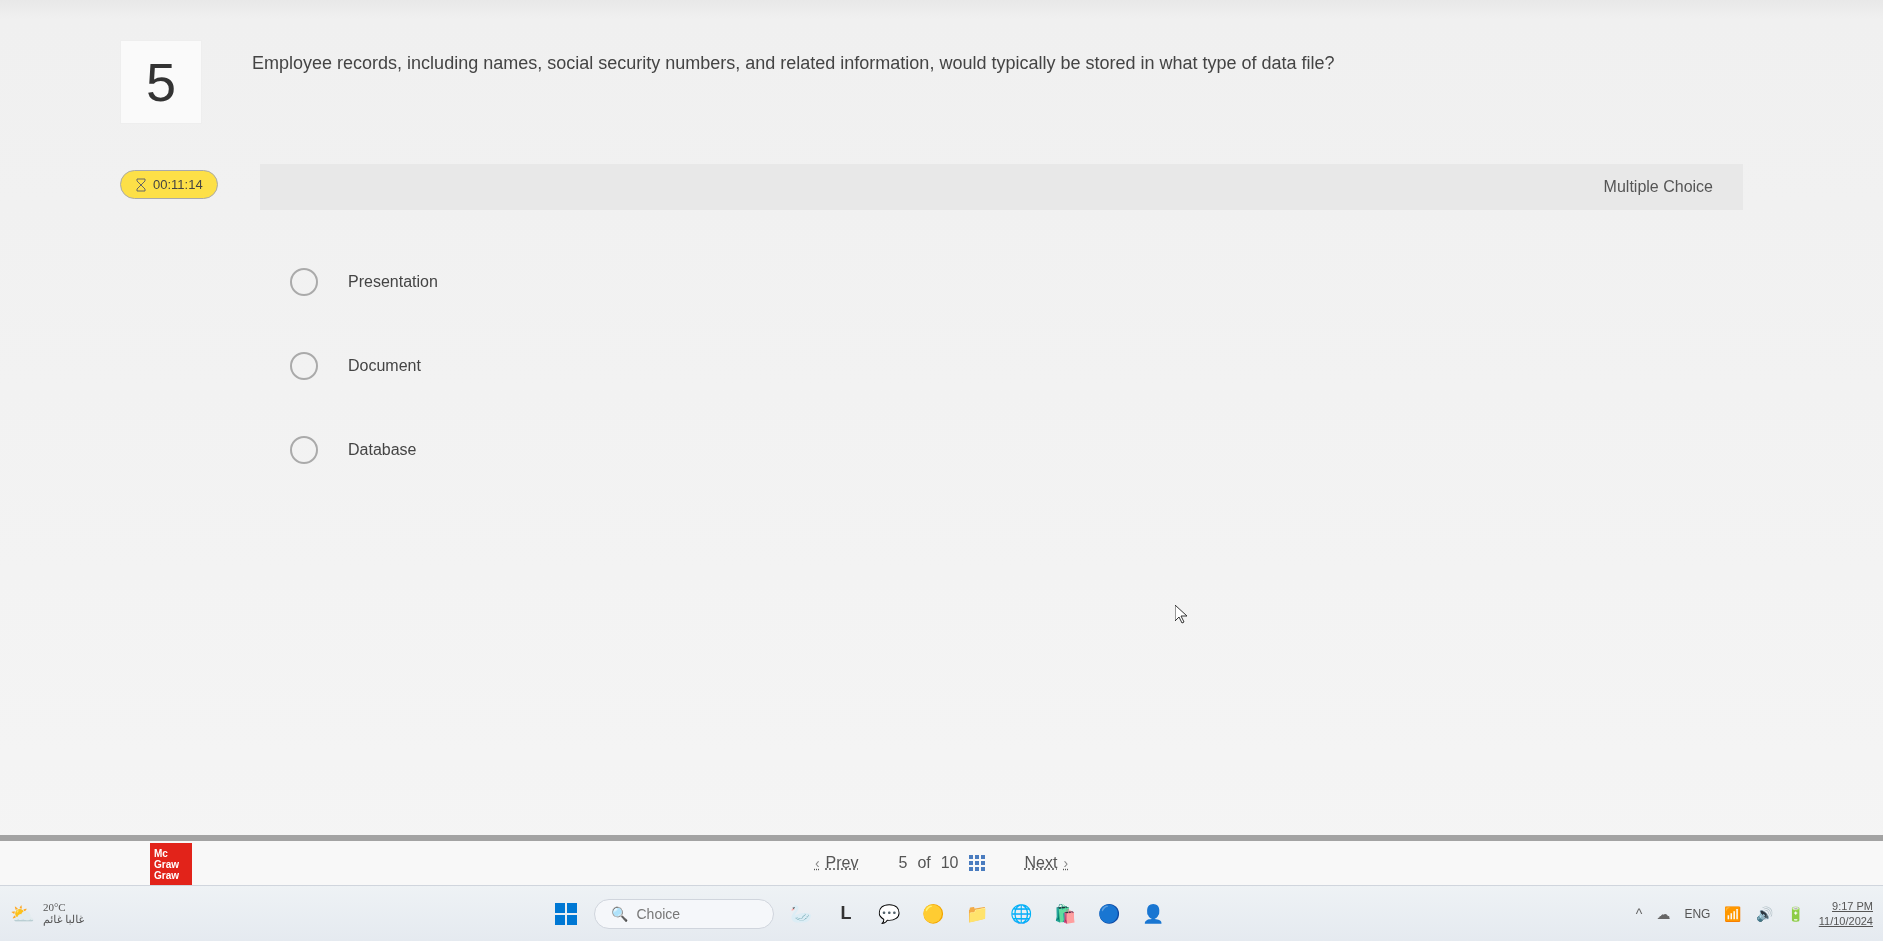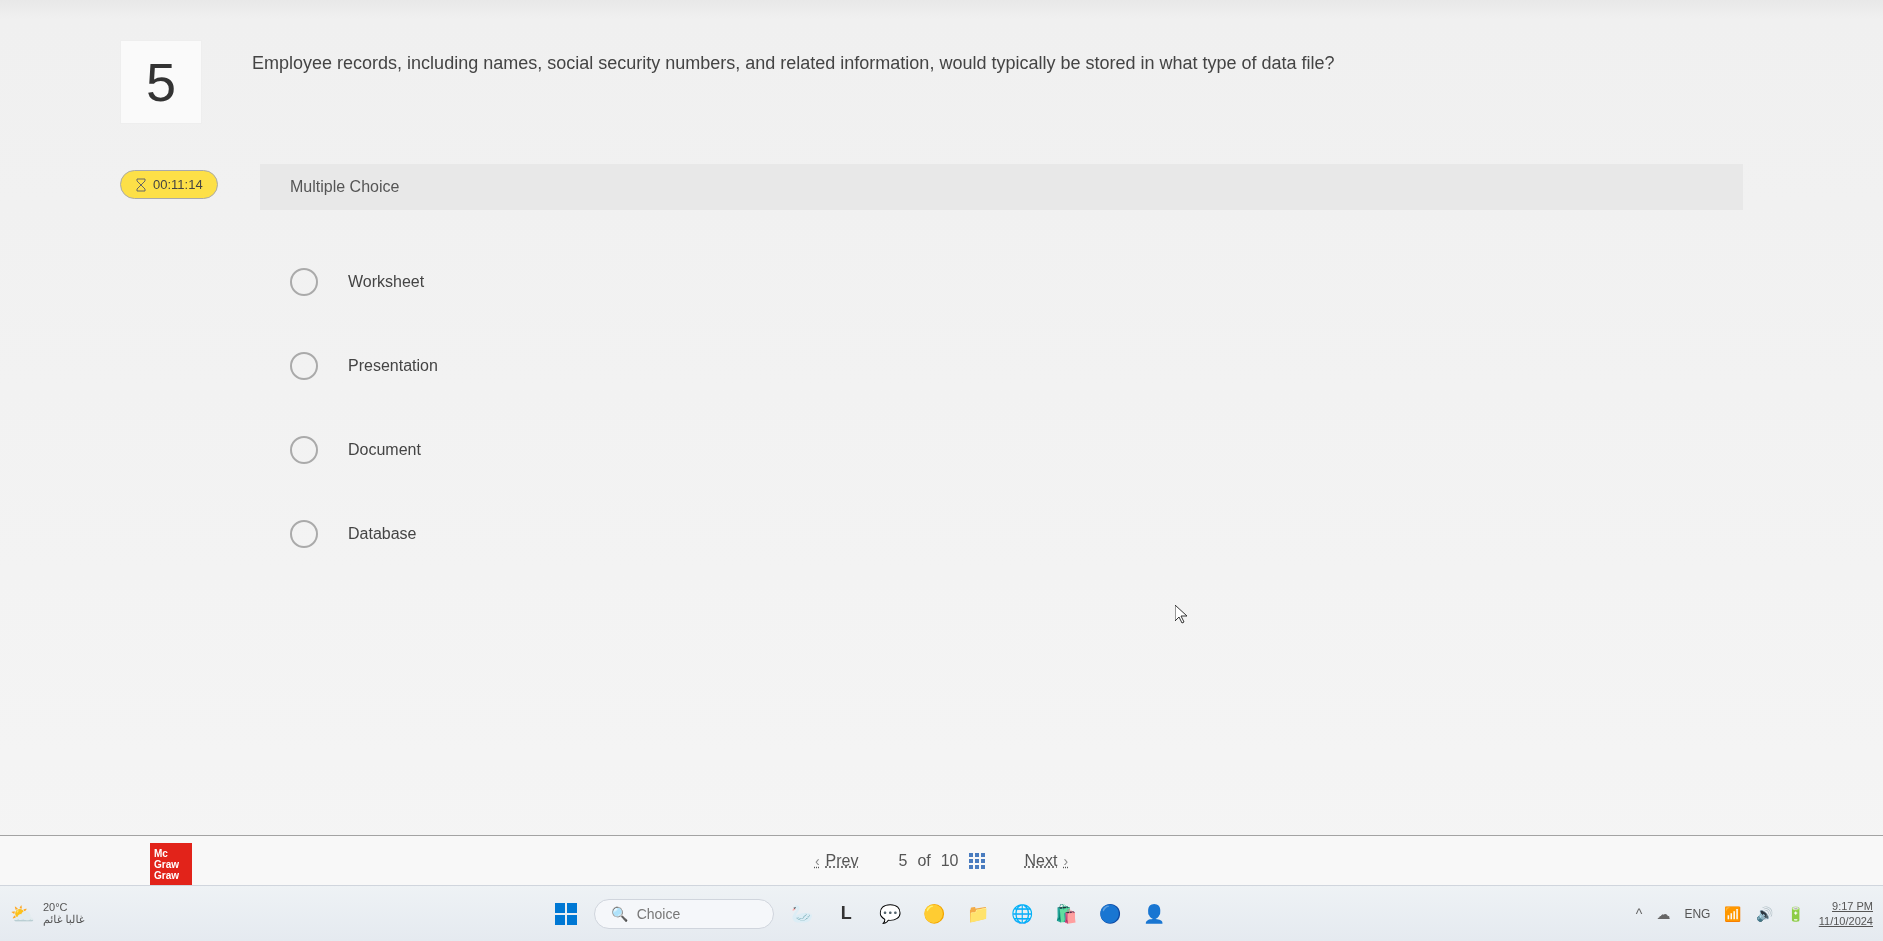--- a/index.html
+++ b/index.html
@@ -68,20 +68,21 @@
     
     .hourglass-icon {
       width: 12px;
       height: 14px;
     }
     
     .question-body {
       margin-left: 140px;
       margin-right: 80px;
       margin-top: 20px;
+      text-align: right;
     }
     
     .mc-header {
       background: #e8e8e8;
       padding: 14px 30px;
       font-size: 16px;
       color: #555;
     }
     
     .options-container {
@@ -108,21 +109,21 @@
       font-size: 16px;
       color: #444;
     }
     
     .bottom-nav {
       position: absolute;
       bottom: 56px;
       left: 0;
       right: 0;
       height: 50px;
-      border-top: 1px solid #a3a3a3;
+      border-top: 6px solid #a3a3a3;
       display: flex;
       align-items: center;
       justify-content: center;
       background: #f8f8f8;
     }
     
     .logo-box {
       position: absolute;
       left: 150px;
       bottom: 0;
@@ -208,20 +209,21 @@
     
     .weather-icon {
       font-size: 20px;
     }
     
     .weather-text {
       display: flex;
       flex-direction: column;
       font-size: 11px;
       color: #555;
+      font-family: Liberation Serif, serif;
     }
     
     .taskbar-center {
       flex: 1;
       display: flex;
       justify-content: center;
       align-items: center;
       gap: 12px;
     }
     
@@ -304,24 +306,20 @@
     <svg class="hourglass-icon" viewBox="0 0 12 14">
       <path d="M2,1 L10,1 L10,3 L6,7 L10,11 L10,13 L2,13 L2,11 L6,7 L2,3 Z" fill="none" stroke="#666" stroke-width="1"></path>
     </svg>
     <span>00:11:14</span>
   </div>
 
   <div class="question-body">
     <div class="mc-header">Multiple Choice</div>
 
     <div class="options-container">
-      <div class="option-row">
-        <div class="radio-circle"></div>
-        <span class="option-label">Worksheet</span>
-      </div>
       <div class="option-row">
         <div class="radio-circle"></div>
         <span class="option-label">Presentation</span>
       </div>
       <div class="option-row">
         <div class="radio-circle"></div>
         <span class="option-label">Document</span>
       </div>
       <div class="option-row">
         <div class="radio-circle"></div>

